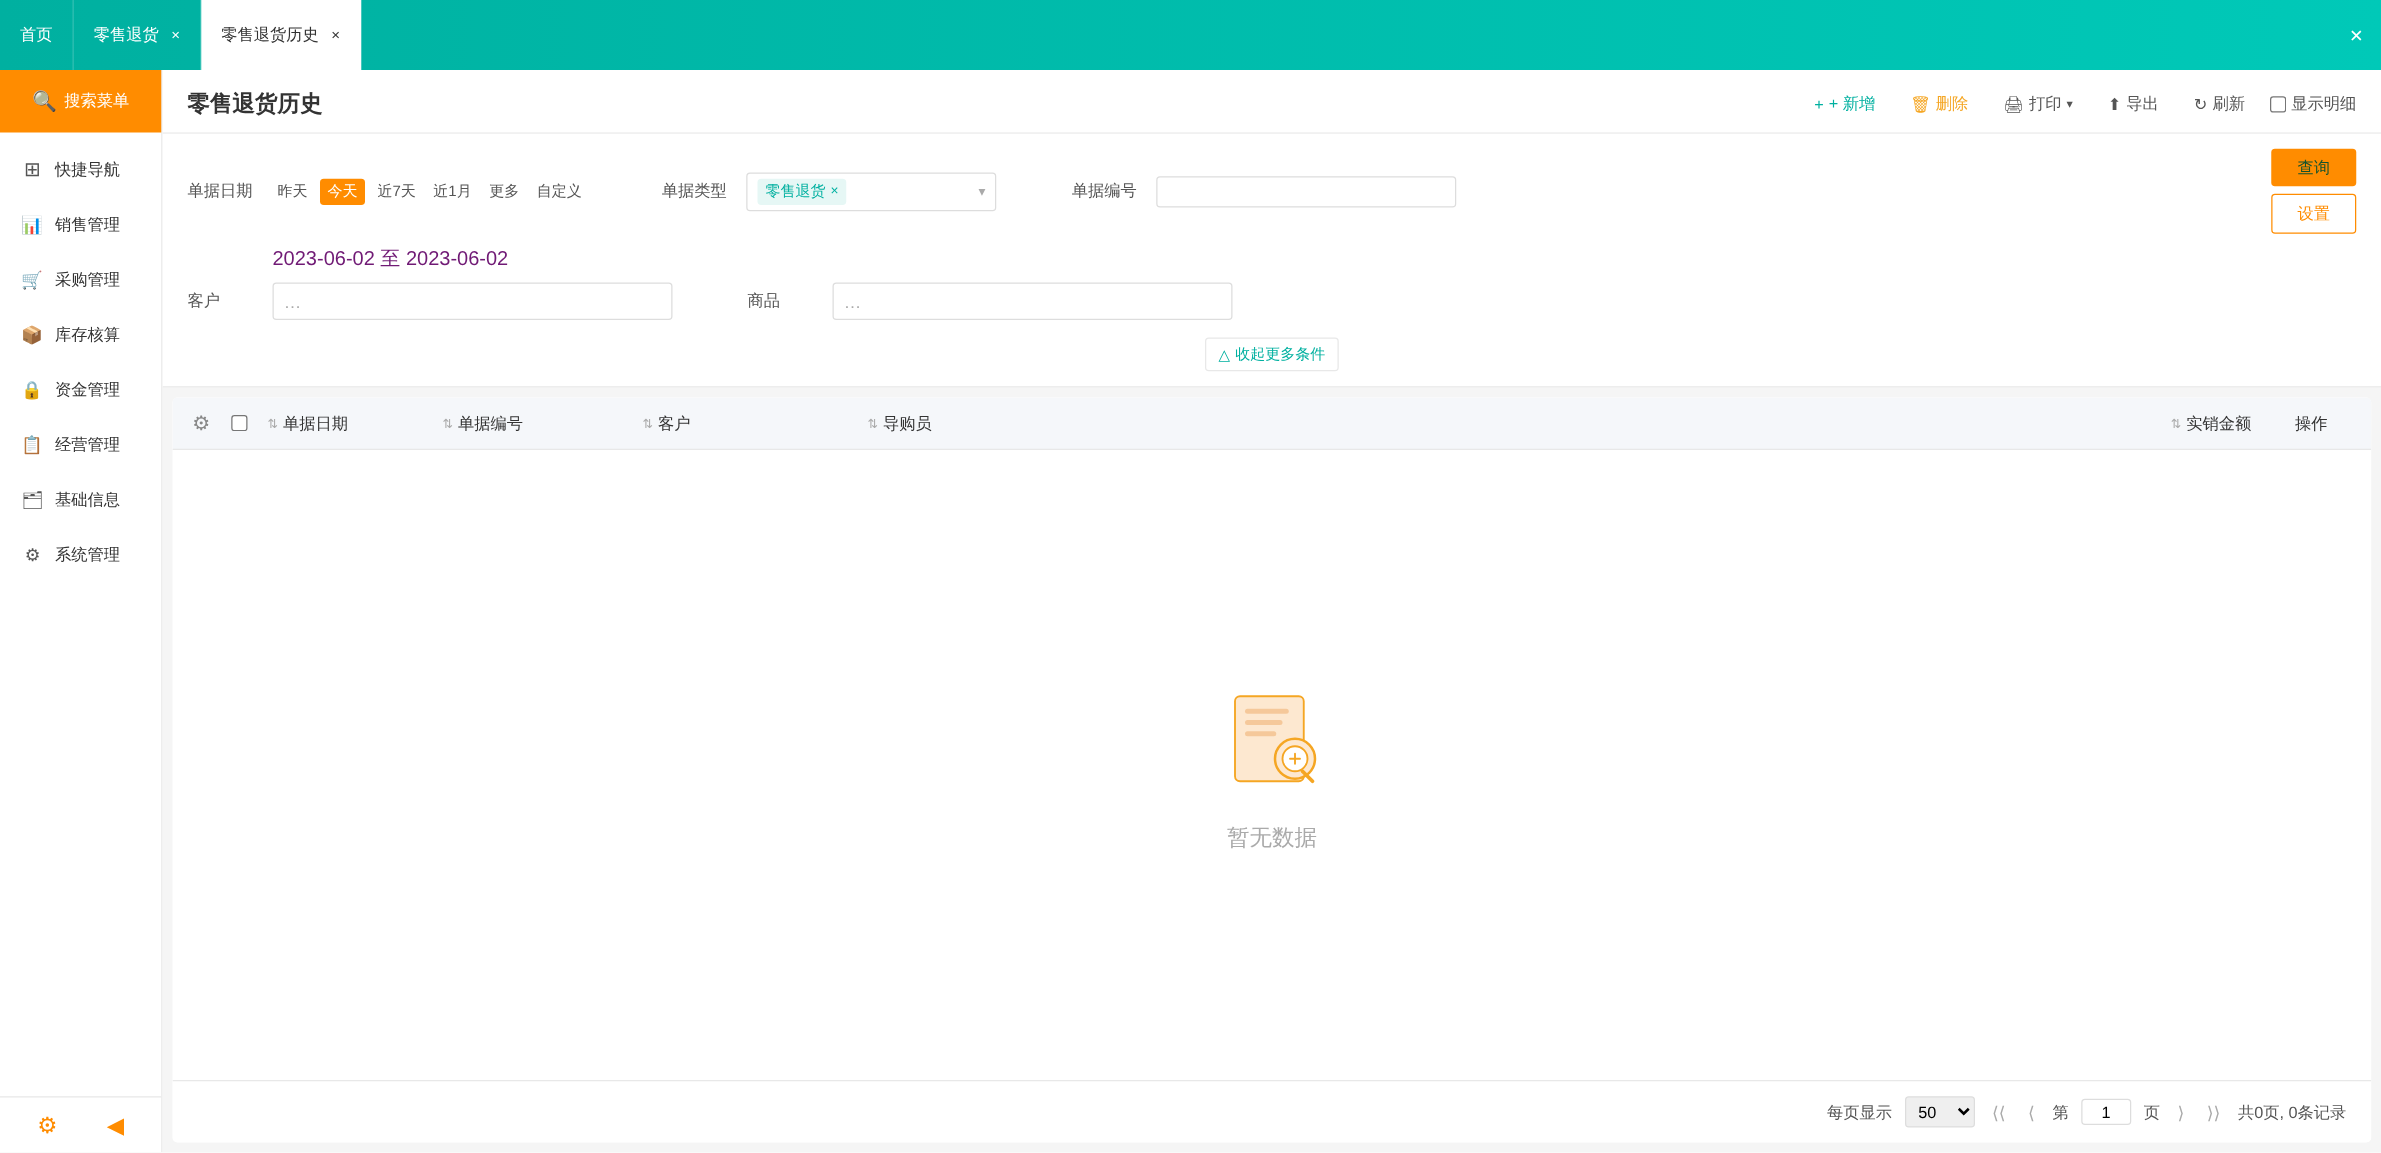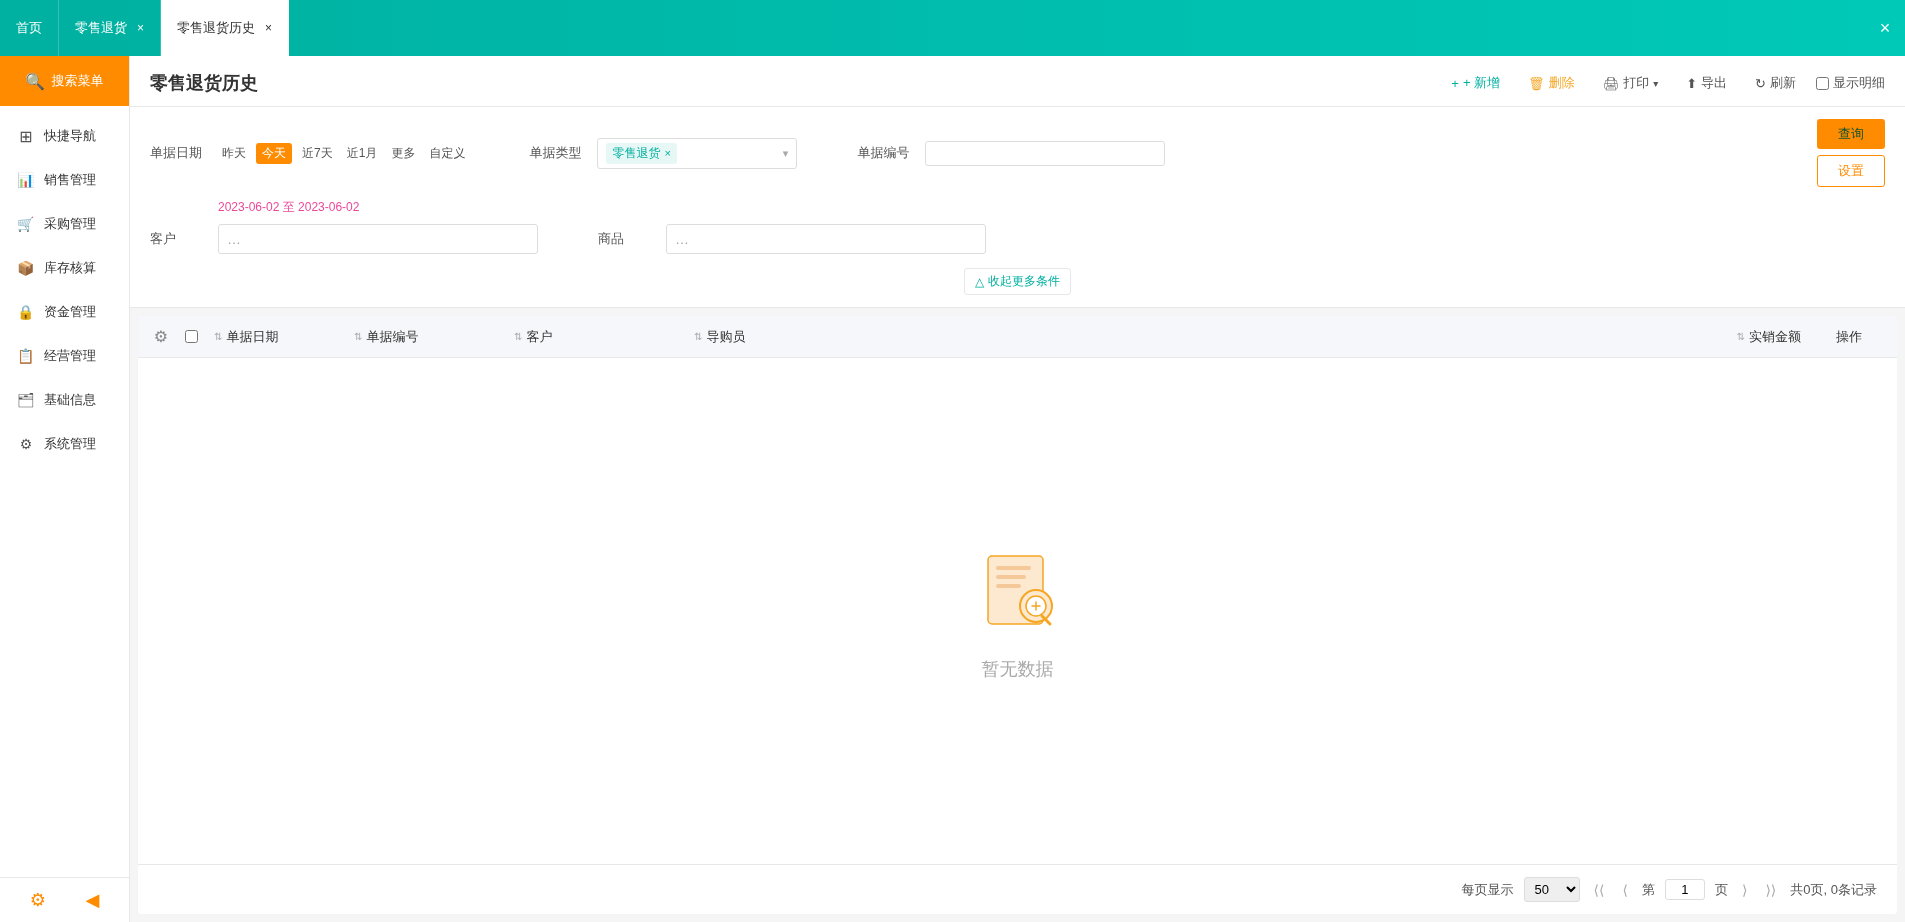--- a/index.html
+++ b/index.html
@@ -204,22 +204,22 @@
       color: #555;
       padding: 2px 4px;
     }
     .date-shortcut.active {
       background: #ff8c00;
       color: #fff;
       border-radius: 3px;
       padding: 2px 6px;
     }
     .date-range {
-      font-size: 12px;
-      color: #ec4899;
+      font-size: 16px;
+      color: #701a75;
       margin-top: 12px;
     }
     .filter-select {
       display: flex;
       align-items: center;
       border: 1px solid #ddd;
       border-radius: 3px;
       padding: 4px 8px;
       font-size: 13px;
       min-width: 200px;

